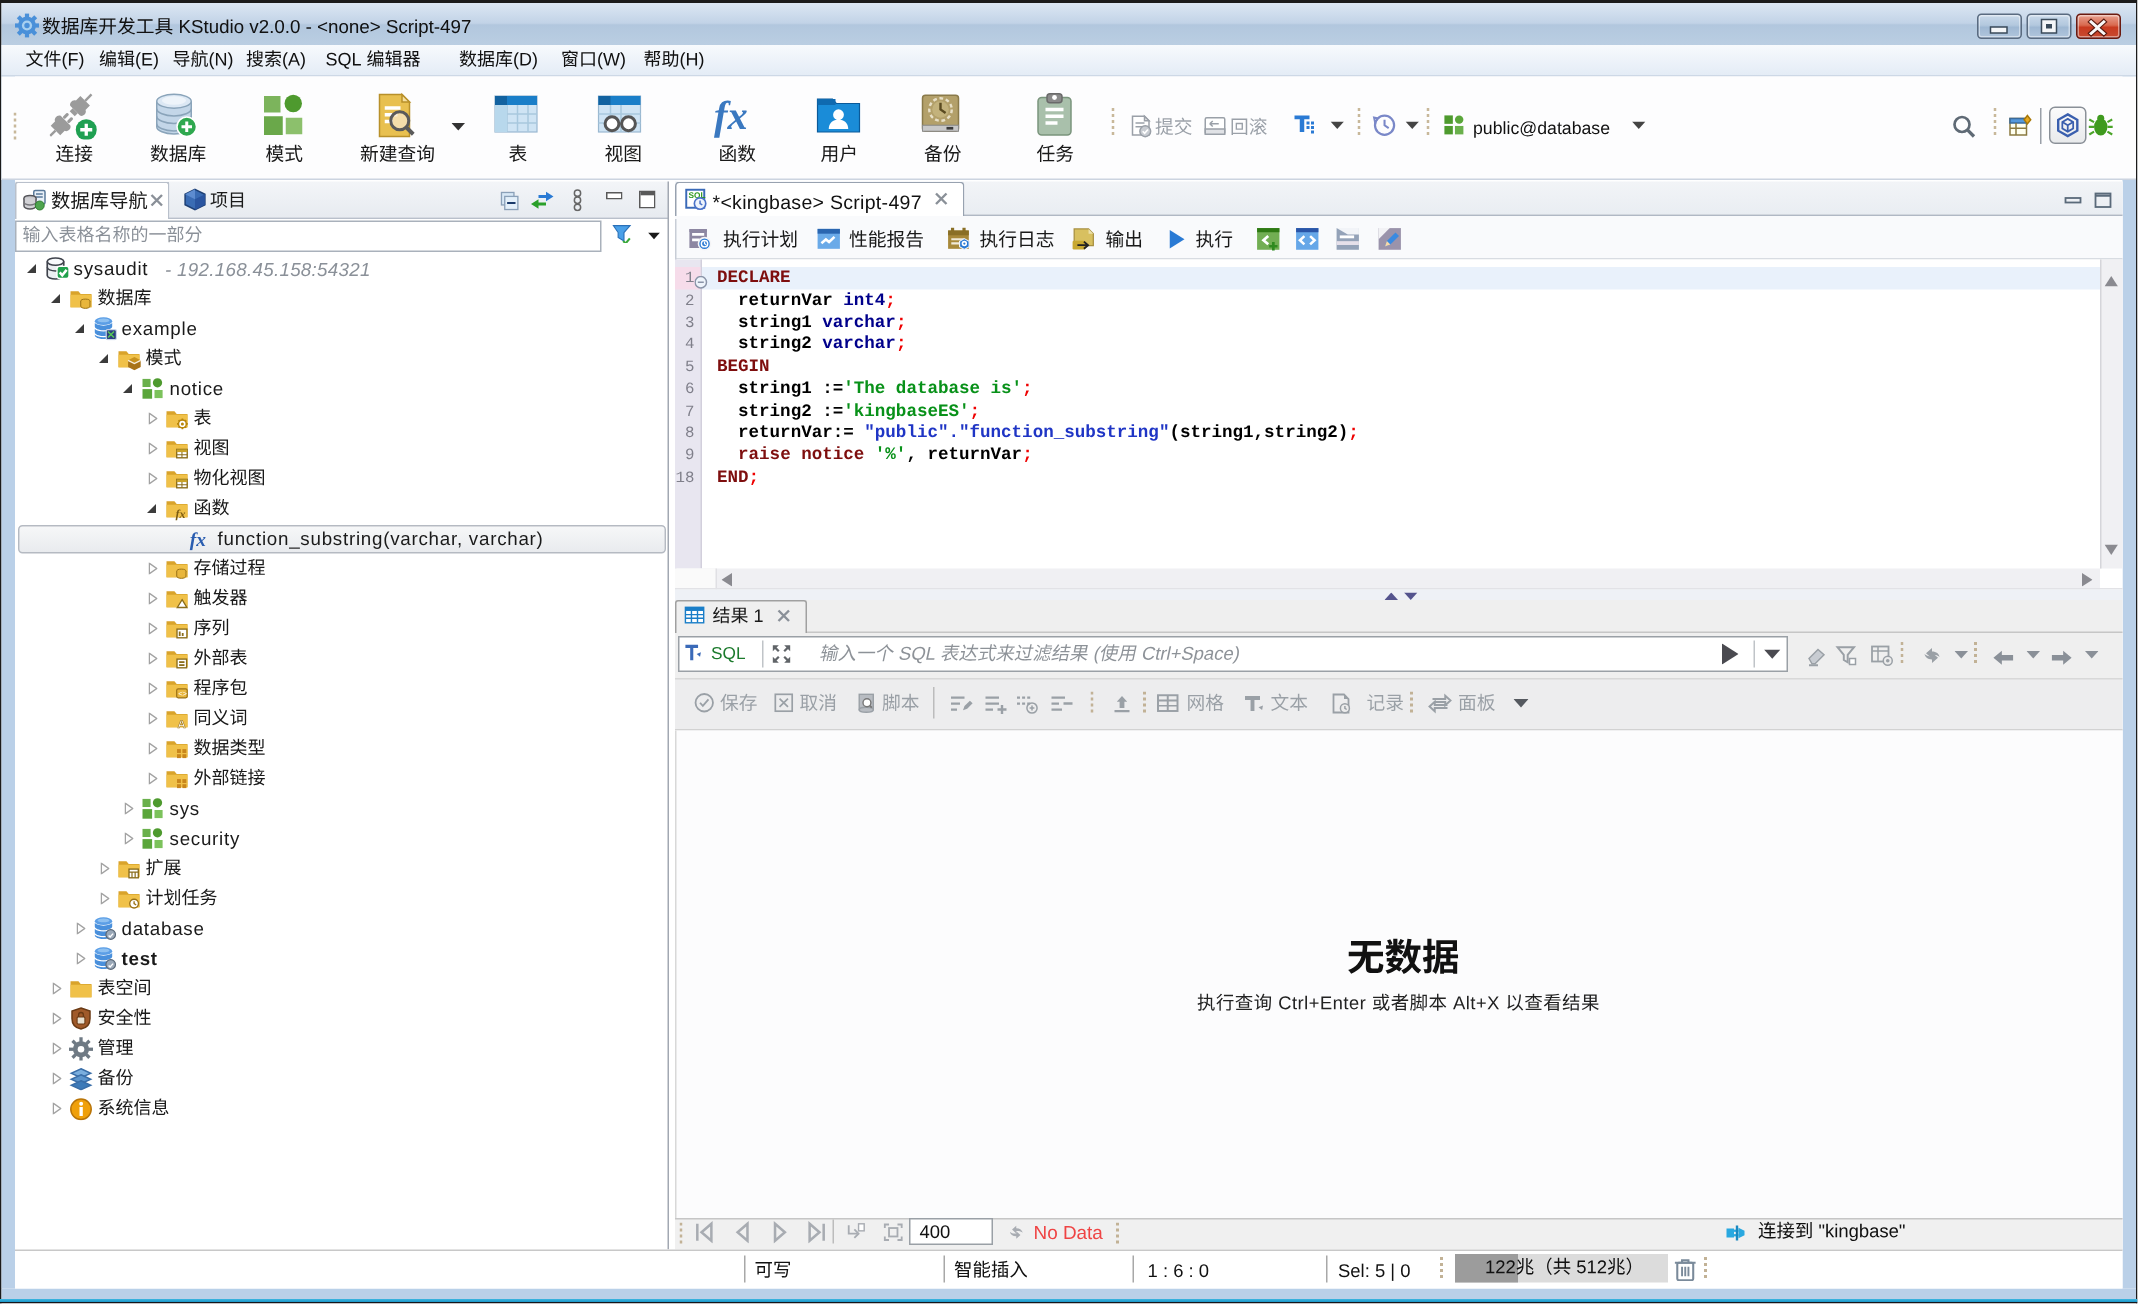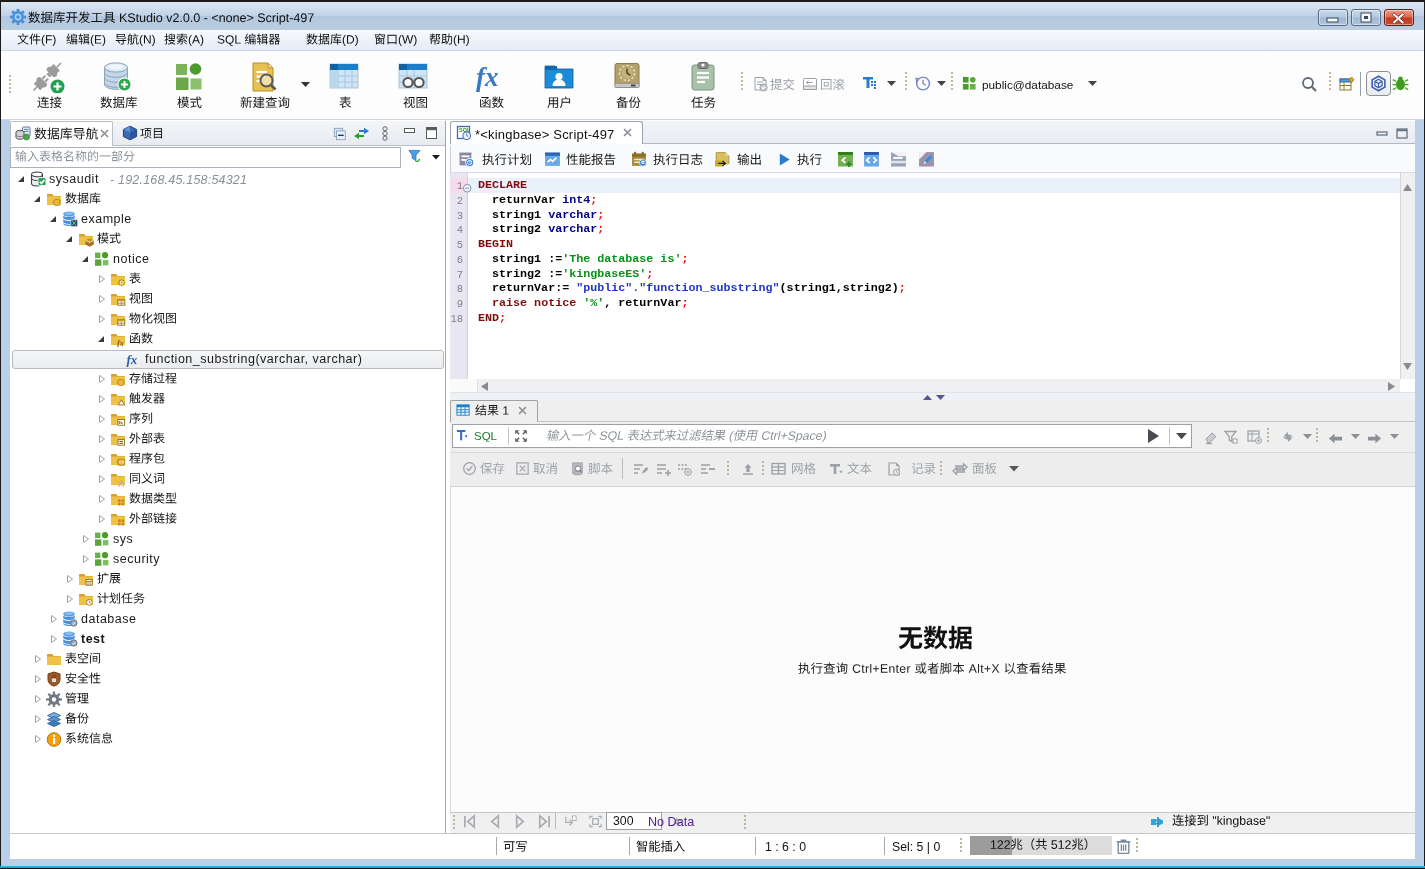--- a/index.html
+++ b/index.html
@@ -2122,28 +2122,28 @@
     </div>
     <div style="left:588px;top:814px;width:15px;height:15px;">
       <svg width="15" height="15" viewBox="0 0 16 16">
         <g stroke="#a8acb2" fill="none" stroke-width="1.3">
           <path d="M2 5V2.5h3M11 2.5h3V5M14 11v2.5h-3M5 13.5H2V11"></path>
           <rect x="5" y="5" width="6" height="6"></rect>
         </g>
       </svg>
     </div>
     <div class="" style="left:606px;top:812px;width:56px;height:18px;background:#fff;border:1px solid #9aa0a6"></div>
-    <div style="left:613px;top:814px;font-size:12.3px;color:#111;white-space:pre;">300</div>
+    <div style="left:613px;top:814px;font-size:12.3px;color:#111;white-space:pre;">400</div>
     <div style="left:670px;top:814px;width:15px;height:15px;">
       <svg width="15" height="15" viewBox="0 0 16 16">
         <path d="M5 6 8 3.4v1.8c2.6 0 4.2 1.4 4.6 3.2-1-1-2.4-1.4-4.6-1.3v1.7Z" fill="#a8acb2"></path>
         <path d="M11 10 8 12.6v-1.8c-2.6 0-4.2-1.4-4.6-3.2 1 1 2.4 1.4 4.6 1.3V7.2Z" fill="#a8acb2"></path>
       </svg>
     </div>
-    <div style="left:648px;top:815px;font-size:12.6px;color:#4c1d95;white-space:pre;">No Data</div>
+    <div style="left:689px;top:815px;font-size:12.6px;color:#ef4444;white-space:pre;">No Data</div>
     <div style="left:744px;top:815px;width:2px;height:16px;">
       <svg width="2" height="16" viewBox="0 0 2 16">
         <rect x="0" y="0" width="2" height="2" fill="#c2b296"></rect>
         <rect x="0" y="4" width="2" height="2" fill="#c2b296"></rect>
         <rect x="0" y="8" width="2" height="2" fill="#c2b296"></rect>
         <rect x="0" y="12" width="2" height="2" fill="#c2b296"></rect>
       </svg>
     </div>
     <div style="left:1150px;top:814px;width:16px;height:16px;">
       <svg width="16" height="16" viewBox="0 0 16 16">

